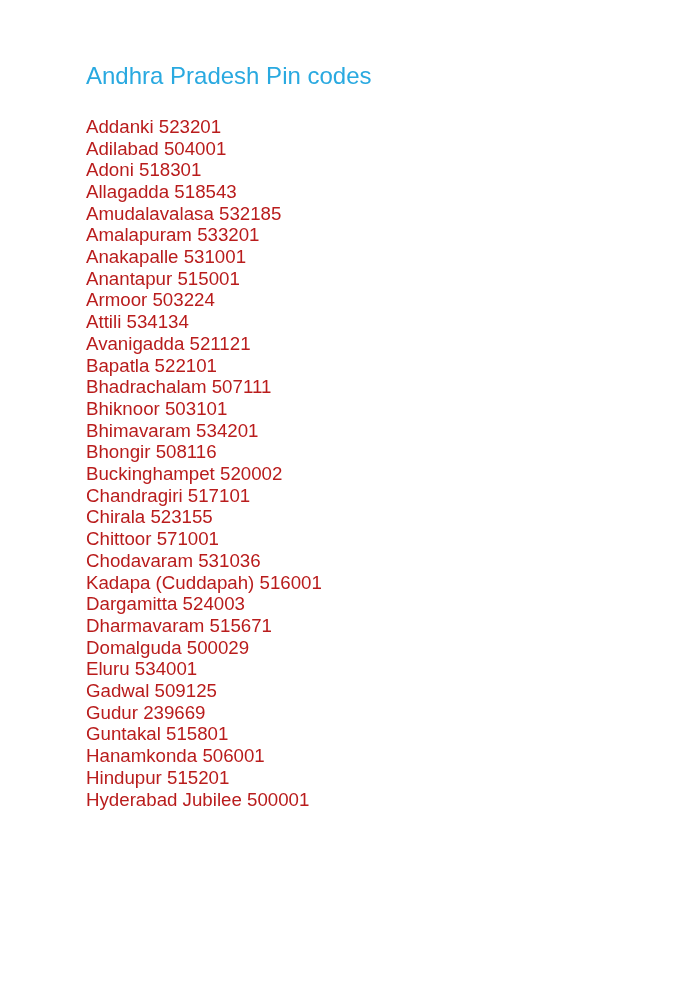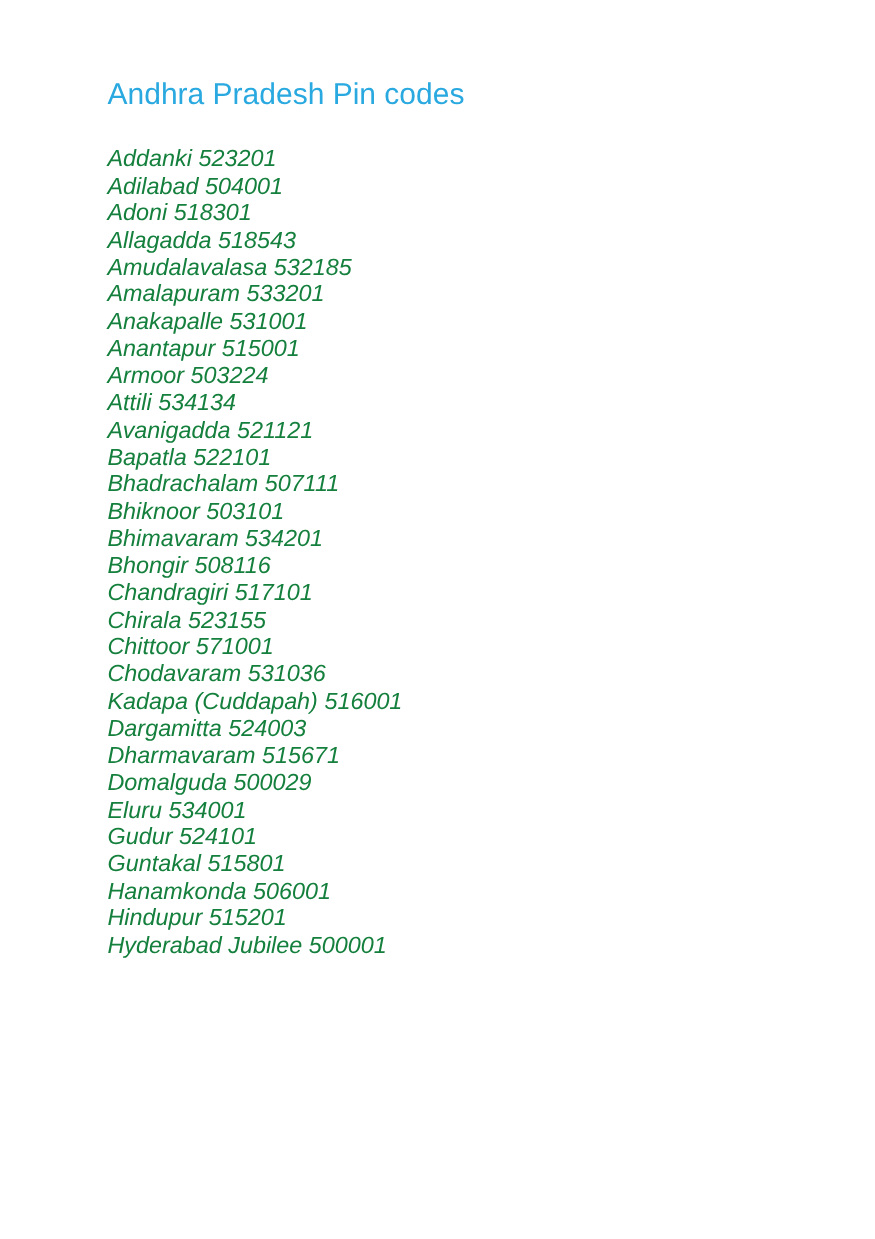--- a/index.html
+++ b/index.html
@@ -19,22 +19,21 @@
   }
   .page-title {
     margin: 0 0 25px 0;
     font-size: 24px;
     line-height: 1.2;
     font-weight: normal;
     color: #29A9E0; 
   }
   .pincode-list {
     font-size: 18.7px;
-    color: #15803d;
-    font-style: italic;
+    color: #b91c1c;
   }
   .pincode-row {
     line-height: 21.7px;
     white-space: nowrap;
   }
 </style>
 </head>
 <body>
 
 <div class="page">
@@ -50,28 +49,30 @@
       <div class="pincode-row"><span>Anakapalle</span> <span>531001</span></div>
       <div class="pincode-row"><span>Anantapur</span> <span>515001</span></div>
       <div class="pincode-row"><span>Armoor</span> <span>503224</span></div>
       <div class="pincode-row"><span>Attili</span> <span>534134</span></div>
       <div class="pincode-row"><span>Avanigadda</span> <span>521121</span></div>
       <div class="pincode-row"><span>Bapatla</span> <span>522101</span></div>
       <div class="pincode-row"><span>Bhadrachalam</span> <span>507111</span></div>
       <div class="pincode-row"><span>Bhiknoor</span> <span>503101</span></div>
       <div class="pincode-row"><span>Bhimavaram</span> <span>534201</span></div>
       <div class="pincode-row"><span>Bhongir</span> <span>508116</span></div>
+      <div class="pincode-row"><span>Buckinghampet</span> <span>520002</span></div>
       <div class="pincode-row"><span>Chandragiri</span> <span>517101</span></div>
       <div class="pincode-row"><span>Chirala</span> <span>523155</span></div>
       <div class="pincode-row"><span>Chittoor</span> <span>571001</span></div>
       <div class="pincode-row"><span>Chodavaram</span> <span>531036</span></div>
       <div class="pincode-row"><span>Kadapa (Cuddapah)</span> <span>516001</span></div>
       <div class="pincode-row"><span>Dargamitta</span> <span>524003</span></div>
       <div class="pincode-row"><span>Dharmavaram</span> <span>515671</span></div>
       <div class="pincode-row"><span>Domalguda</span> <span>500029</span></div>
       <div class="pincode-row"><span>Eluru</span> <span>534001</span></div>
-      <div class="pincode-row"><span>Gudur</span> <span>524101</span></div>
+      <div class="pincode-row"><span>Gadwal</span> <span>509125</span></div>
+      <div class="pincode-row"><span>Gudur</span> <span>239669</span></div>
       <div class="pincode-row"><span>Guntakal</span> <span>515801</span></div>
       <div class="pincode-row"><span>Hanamkonda</span> <span>506001</span></div>
       <div class="pincode-row"><span>Hindupur</span> <span>515201</span></div>
       <div class="pincode-row"><span>Hyderabad Jubilee</span> <span>500001</span></div>
   </div>
 </div>
 
 </body></html>

